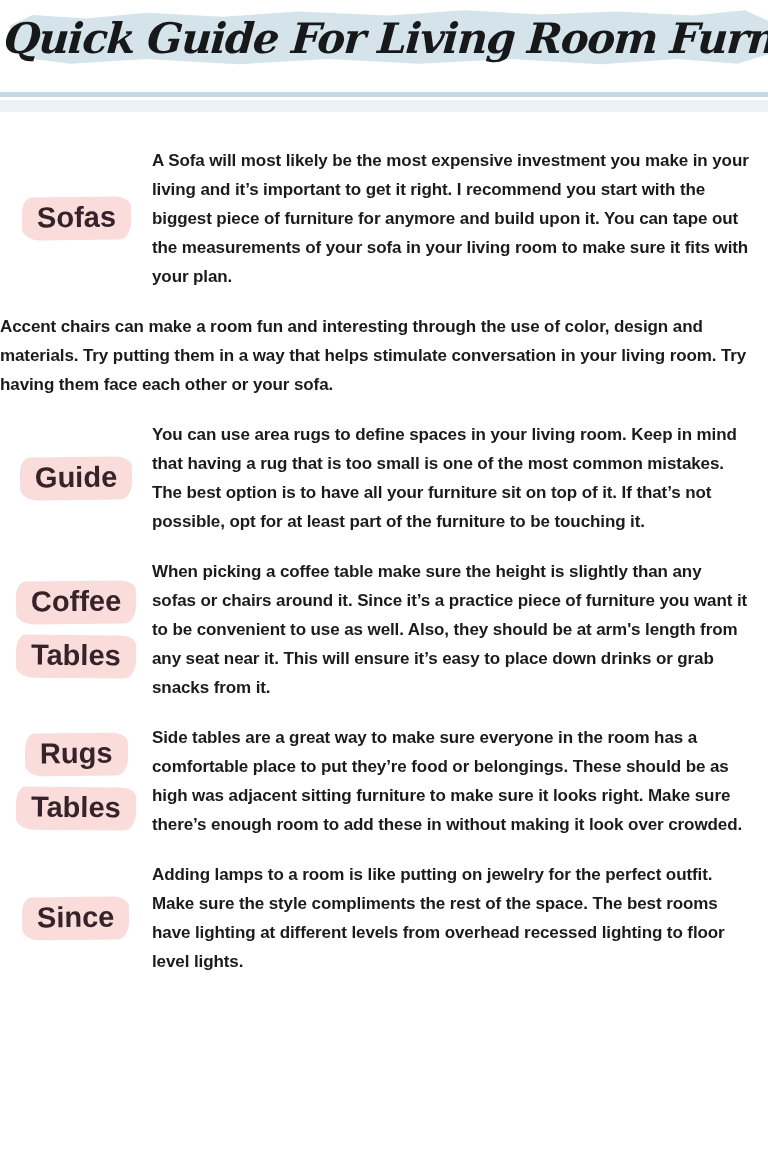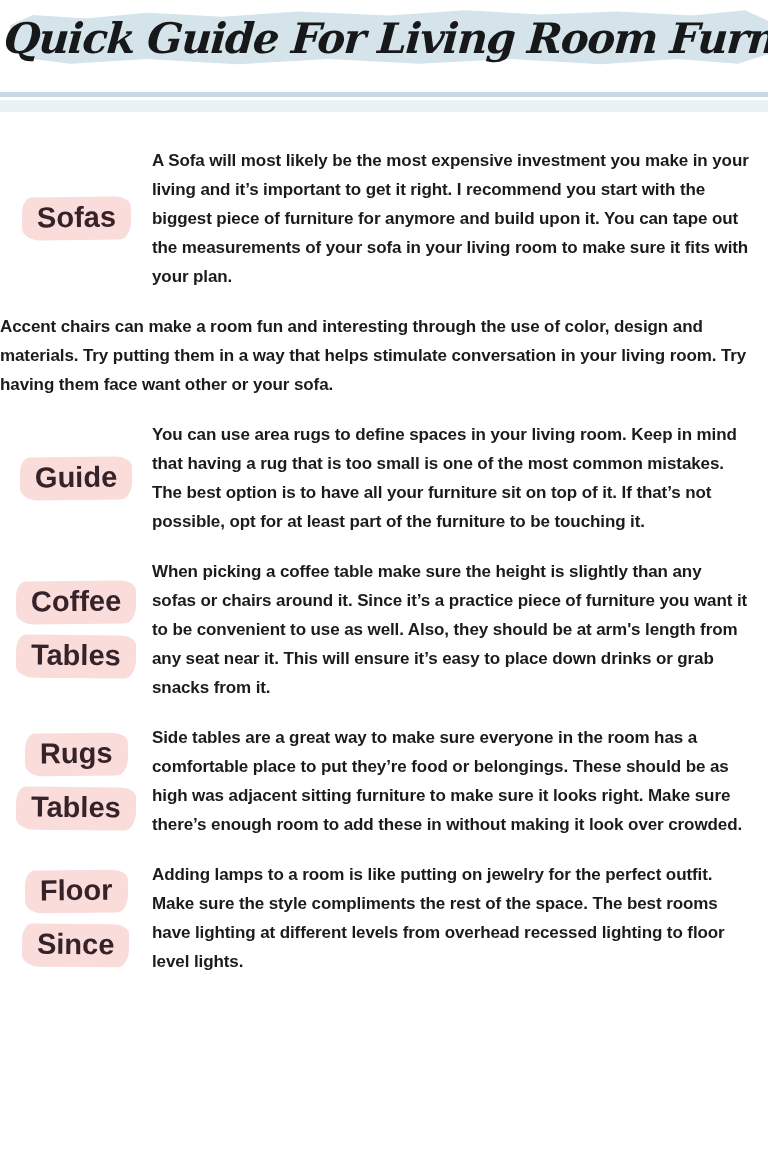--- a/index.html
+++ b/index.html
@@ -124,21 +124,21 @@
 <div class="content">
 
   <div class="section">
     <div class="label-col">
       <span class="label-chip">Sofas</span>
     </div>
     <div class="body-col">A Sofa will most likely be the most expensive investment you make in your living and it’s important to get it right. I recommend you start with the biggest piece of furniture for anymore and build upon it. You can tape out the measurements of your sofa in your living room to make sure it fits with your plan.</div>
   </div>
 
   <div class="section">
-    <div class="body-col">Accent chairs can make a room fun and interesting through the use of color, design and materials. Try putting them in a way that helps stimulate conversation in your living room. Try having them face want other or your sofa.</div>
+    <div class="body-col">Accent chairs can make a room fun and interesting through the use of color, design and materials. Try putting them in a way that helps stimulate conversation in your living room. Try having them face each other or your sofa.</div>
   </div>
 
   <div class="section">
     <div class="label-col">
       <span class="label-chip">Guide</span>
     </div>
     <div class="body-col">You can use area rugs to define spaces in your living room. Keep in mind that having a rug that is too small is one of the most common mistakes. The best option is to have all your furniture sit on top of it. If that’s not possible, opt for at least part of the furniture to be touching it.</div>
   </div>
 
   <div class="section">
@@ -152,19 +152,18 @@
   <div class="section">
     <div class="label-col">
       <span class="label-chip">Rugs</span>
       <span class="label-chip">Tables</span>
     </div>
     <div class="body-col">Side tables are a great way to make sure everyone in the room has a comfortable place to put they’re food or belongings. These should be as high was adjacent sitting furniture to make sure it looks right. Make sure there’s enough room to add these in without making it look over crowded.</div>
   </div>
 
   <div class="section">
     <div class="label-col">
-      <span class="label-chip">Floor</span>
       <span class="label-chip">Since</span>
     </div>
     <div class="body-col">Adding lamps to a room is like putting on jewelry for the perfect outfit. Make sure the style compliments the rest of the space. The best rooms have lighting at different levels from overhead recessed lighting to floor level lights.</div>
   </div>
 
 </div>
 
 </body></html>

